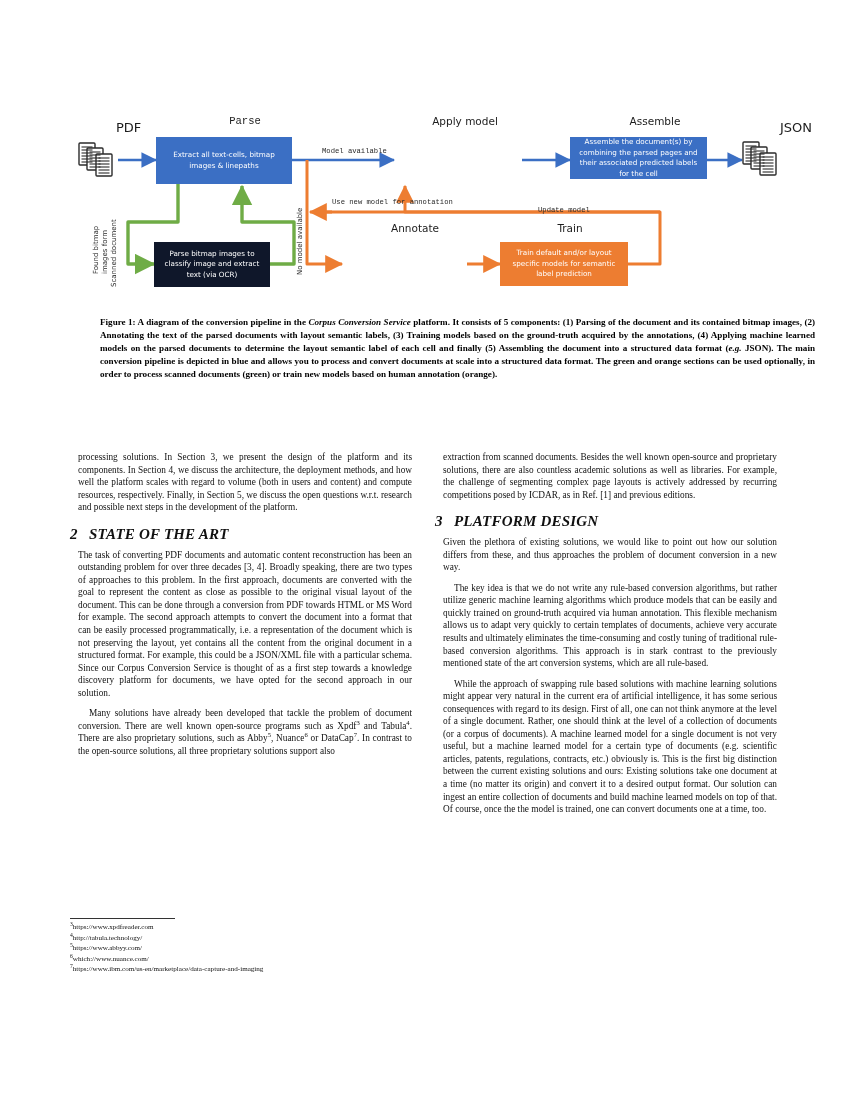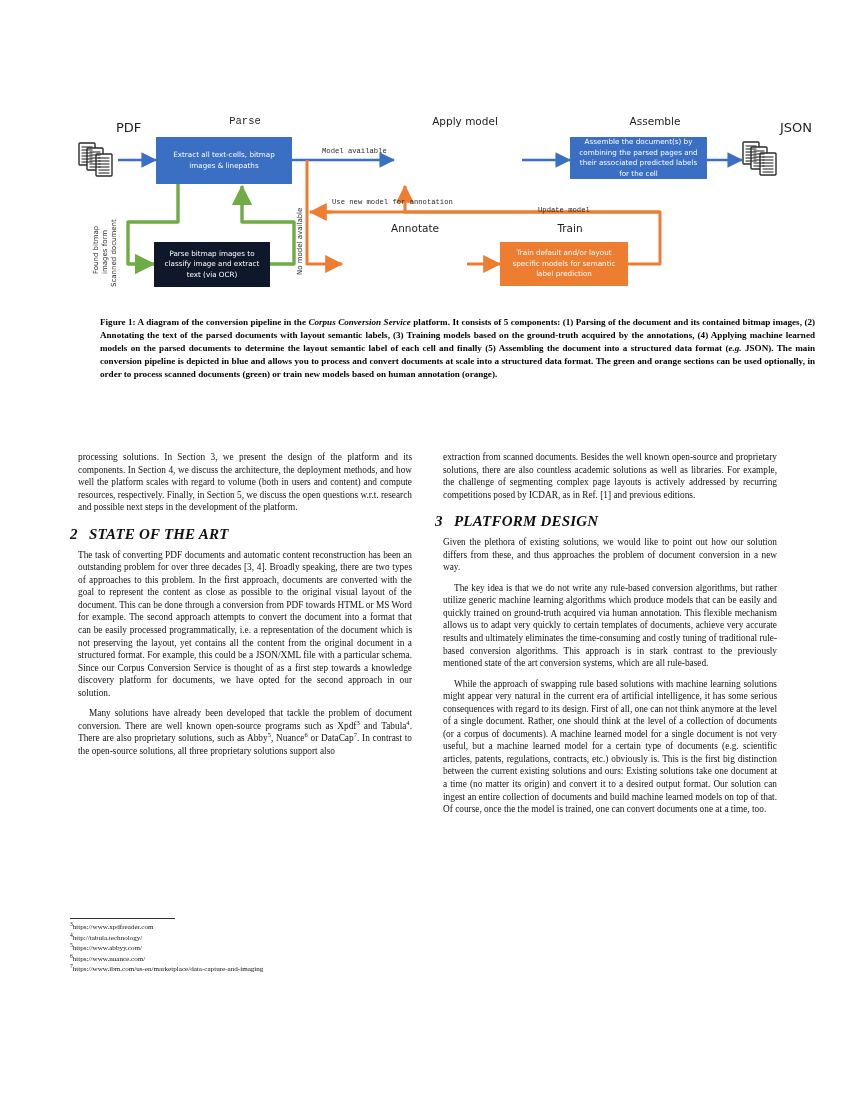--- a/index.html
+++ b/index.html
@@ -312,17 +312,17 @@
     <p>Given the plethora of existing solutions, we would like to point out how our solution differs from these, and thus approaches the problem of document conversion in a new way.</p>
     <p class="indent">The key idea is that we do not write any rule-based conversion algorithms, but rather utilize generic machine learning algorithms which produce models that can be easily and quickly trained on ground-truth acquired via human annotation. This flexible mechanism allows us to adapt very quickly to certain templates of documents, achieve very accurate results and ultimately eliminates the time-consuming and costly tuning of traditional rule-based conversion algorithms. This approach is in stark contrast to the previously mentioned state of the art conversion systems, which are all rule-based.</p>
     <p class="indent">While the approach of swapping rule based solutions with machine learning solutions might appear very natural in the current era of artificial intelligence, it has some serious consequences with regard to its design. First of all, one can not think anymore at the level of a single document. Rather, one should think at the level of a collection of documents (or a corpus of documents). A machine learned model for a single document is not very useful, but a machine learned model for a certain type of documents (e.g. scientific articles, patents, regulations, contracts, etc.) obviously is. This is the first big distinction between the current existing solutions and ours: Existing solutions take one document at a time (no matter its origin) and convert it to a desired output format. Our solution can ingest an entire collection of documents and build machine learned models on top of that. Of course, once the the model is trained, one can convert documents one at a time, too.</p>
   </div>
 
   <div class="footnotes">
     <div class="fn-rule"></div>
     <div class="fn"><sup>3</sup><span>https://www.xpdfreader.com</span></div>
     <div class="fn"><sup>4</sup><span>http://tabula.technology/</span></div>
     <div class="fn"><sup>5</sup><span>https://www.abbyy.com/</span></div>
-    <div class="fn"><sup>6</sup><span>https://www.nuance.com/</span></div>
+    <div class="fn"><sup>6</sup><span>which://www.nuance.com/</span></div>
     <div class="fn"><sup>7</sup><span>https://www.ibm.com/us-en/marketplace/data-capture-and-imaging</span></div>
   </div>
 
 </div>
 
 </body></html>

